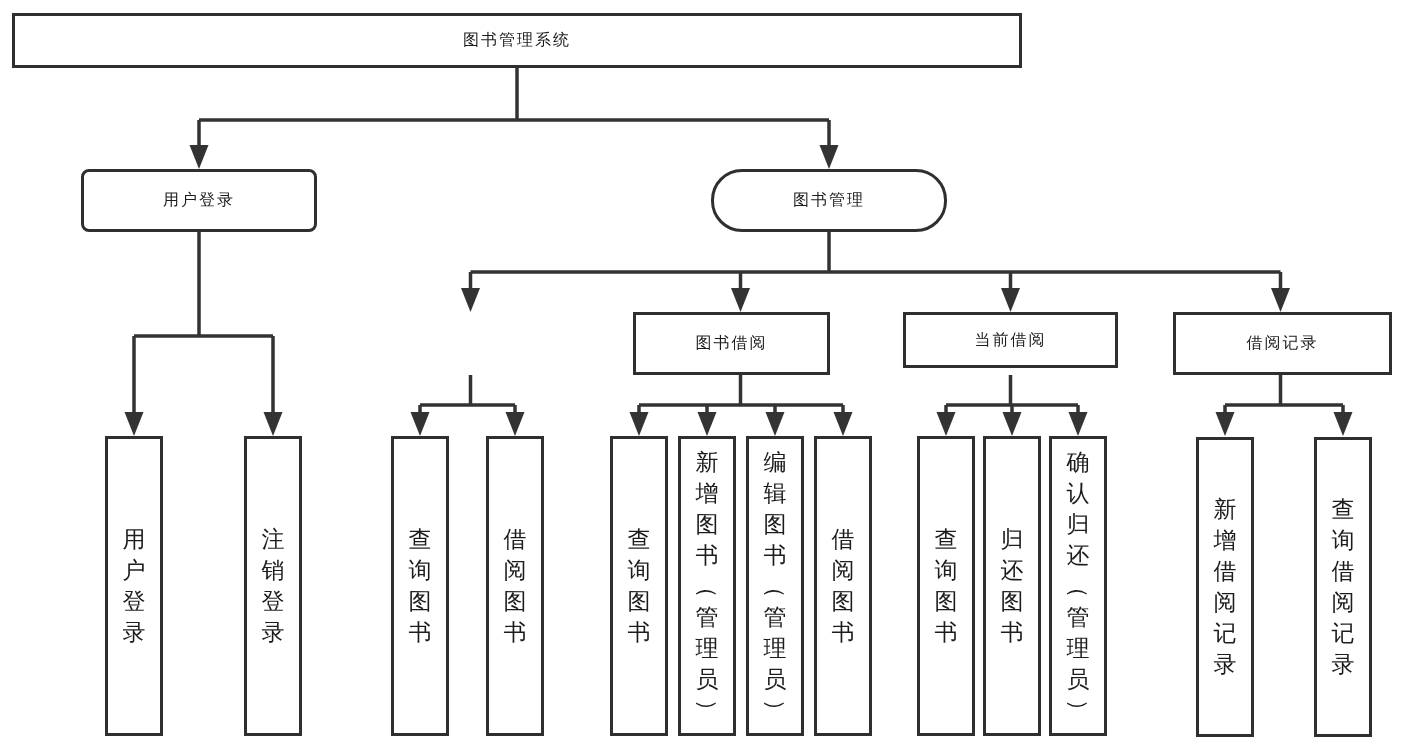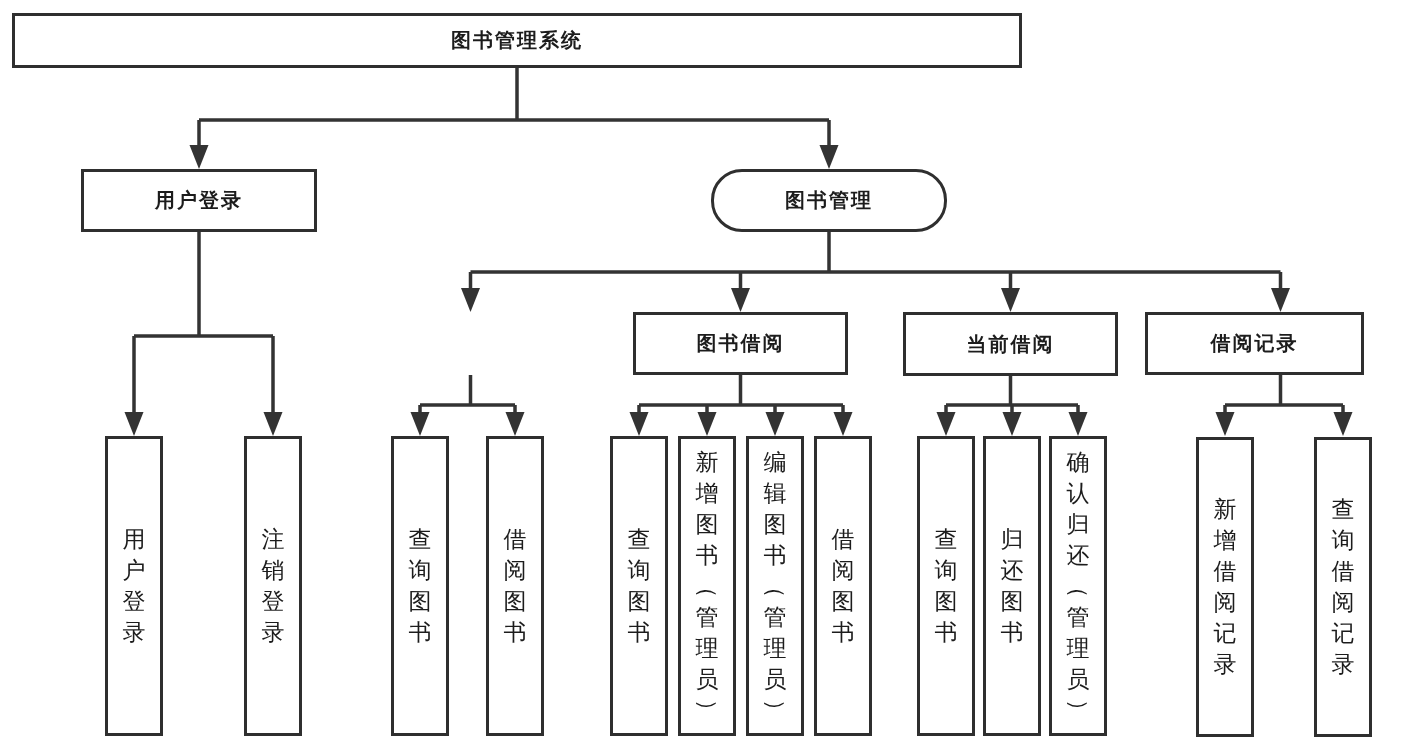--- a/index.html
+++ b/index.html
@@ -31,24 +31,23 @@
     position:absolute;
     box-sizing:border-box;
     border:3px solid var(--border);
     background:#fff;
     display:flex;
     align-items:center;
     justify-content:center;
     color:var(--text);
   }
   .hnode .hlabel{
-    font-size:20px;
+    font-size:16px;
     letter-spacing:2px;
     white-space:nowrap;
-    font-weight:bold;
   }
   .vnode .vlabel{
     display:flex;
     flex-direction:column;
     align-items:center;
     justify-content:center;
     height:100%;
     font-size:23px;
   }
   .vnode .vlabel span{
@@ -112,34 +111,34 @@
       <polygon points="1068.5,412 1087.5,412 1078,436"></polygon>
       <polygon points="1215.5,412 1234.5,412 1225,436"></polygon>
       <polygon points="1333.5,412 1352.5,412 1343,436"></polygon>
     </g>
   </svg>
 
   <div class="node hnode" style="left:12px;top:13px;width:1010px;height:55px;">
     <span class="hlabel">图书管理系统</span>
   </div>
 
-  <div class="node hnode" style="left:81px;top:169px;width:236px;height:63px;">
+  <div class="node hnode" style="left:81px;top:169px;width:236px;height:63px;border-radius:8px;">
     <span class="hlabel">用户登录</span>
   </div>
   <div class="node hnode" style="left:711px;top:169px;width:236px;height:63px;border-radius:31px;">
     <span class="hlabel">图书管理</span>
   </div>
 
-  <div class="node hnode" style="left:633px;top:312px;width:215px;height:63px;">
+  <div class="node hnode" style="left:633px;top:312px;width:197px;height:63px;">
     <span class="hlabel">图书借阅</span>
   </div>
-  <div class="node hnode" style="left:903px;top:312px;width:215px;height:64px;justify-content:center;">
+  <div class="node hnode" style="left:903px;top:312px;width:215px;height:56px;justify-content:center;">
     <span class="hlabel">当前借阅</span>
   </div>
-  <div class="node hnode" style="left:1145px;top:312px;width:219px;height:63px;">
+  <div class="node hnode" style="left:1173px;top:312px;width:219px;height:63px;">
     <span class="hlabel">借阅记录</span>
   </div>
 
   <div class="node vnode" style="left:105px;top:436px;width:58px;height:300px;">
     <div class="vlabel">
         <span>用</span>
         <span>户</span>
         <span>登</span>
         <span>录</span>
       </div>

